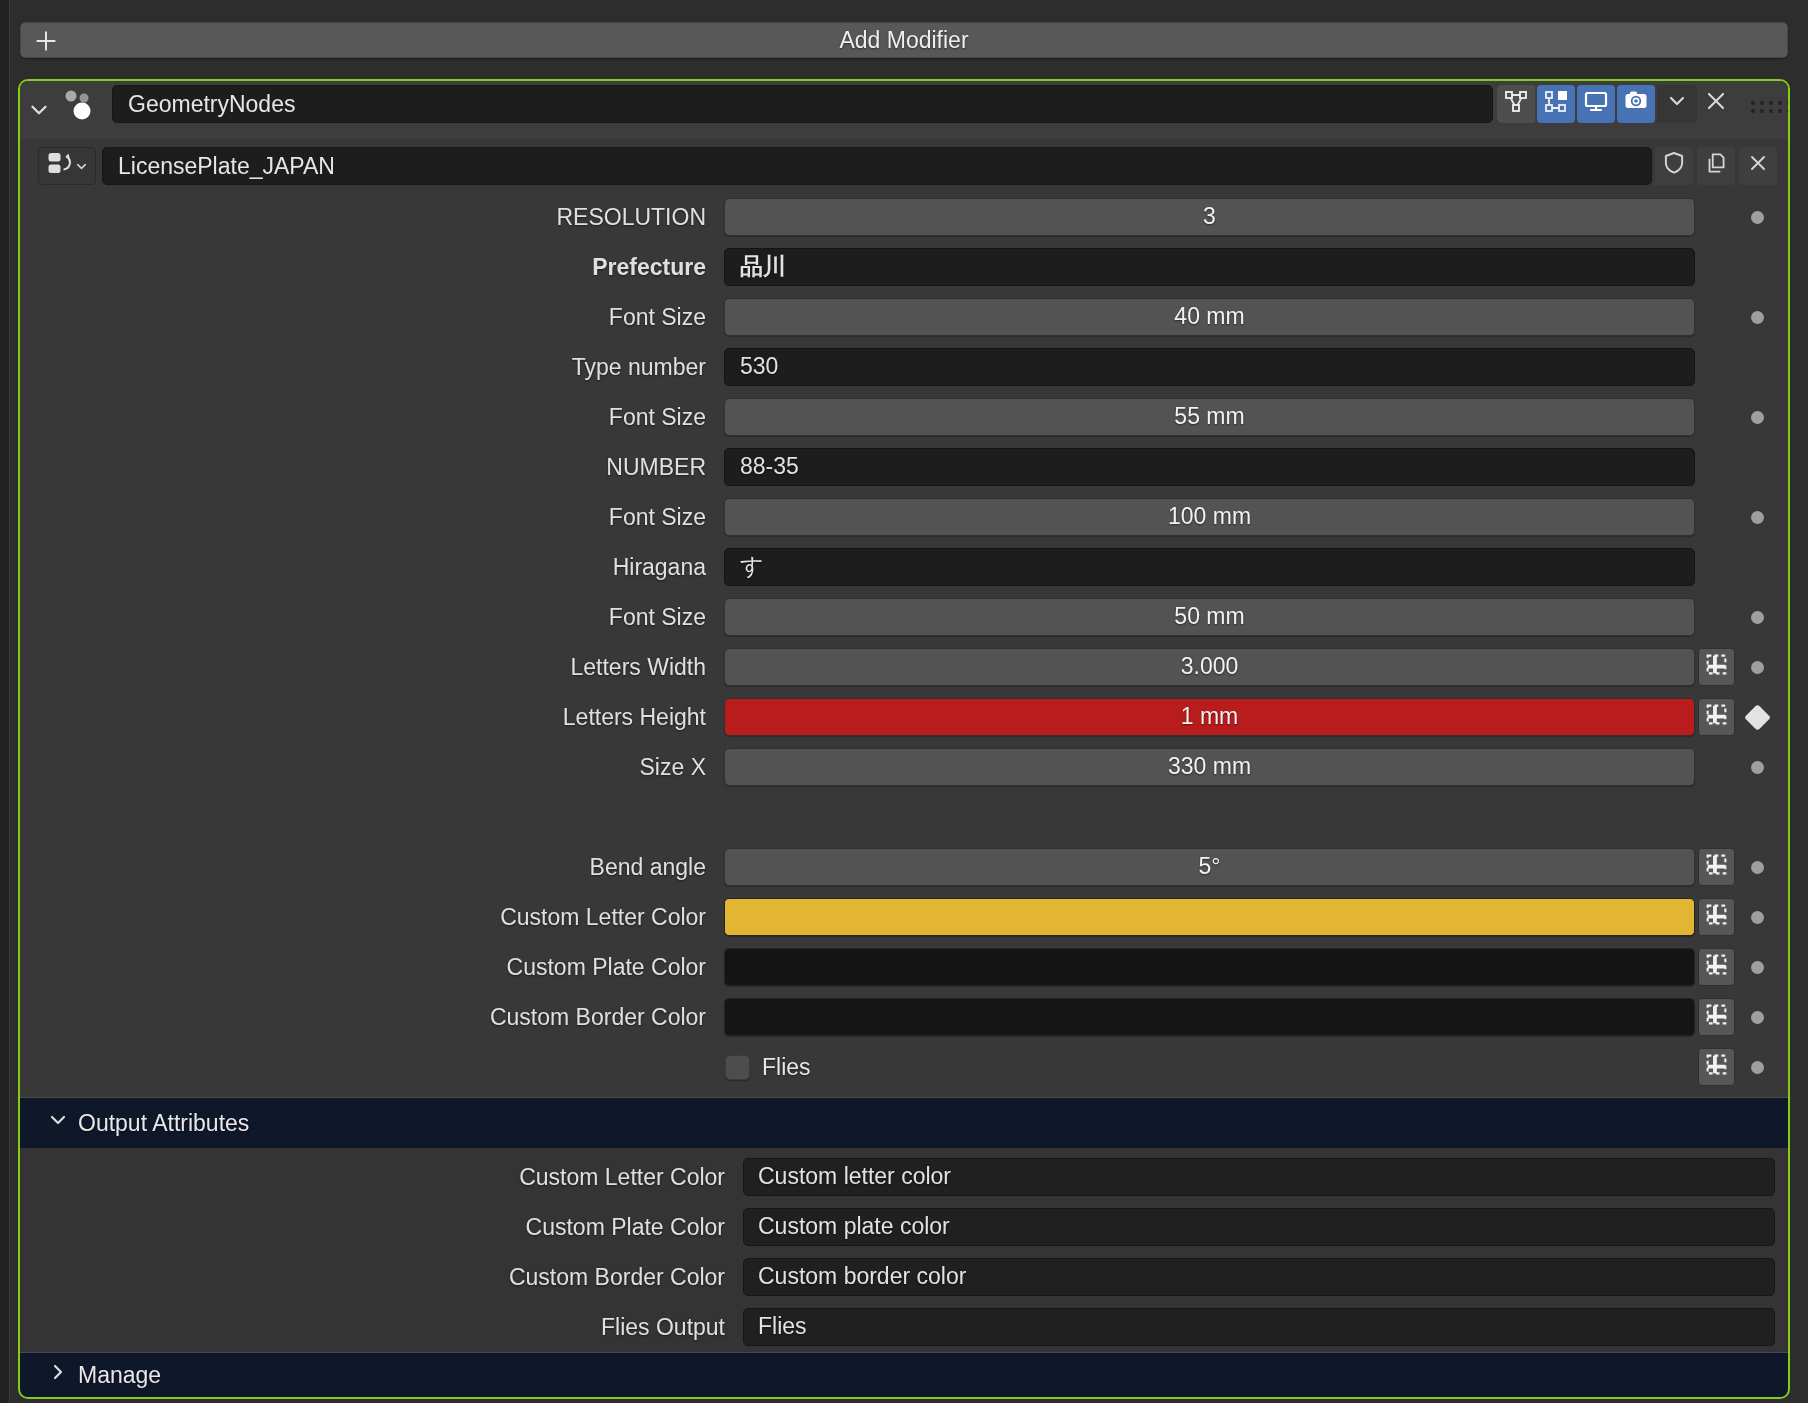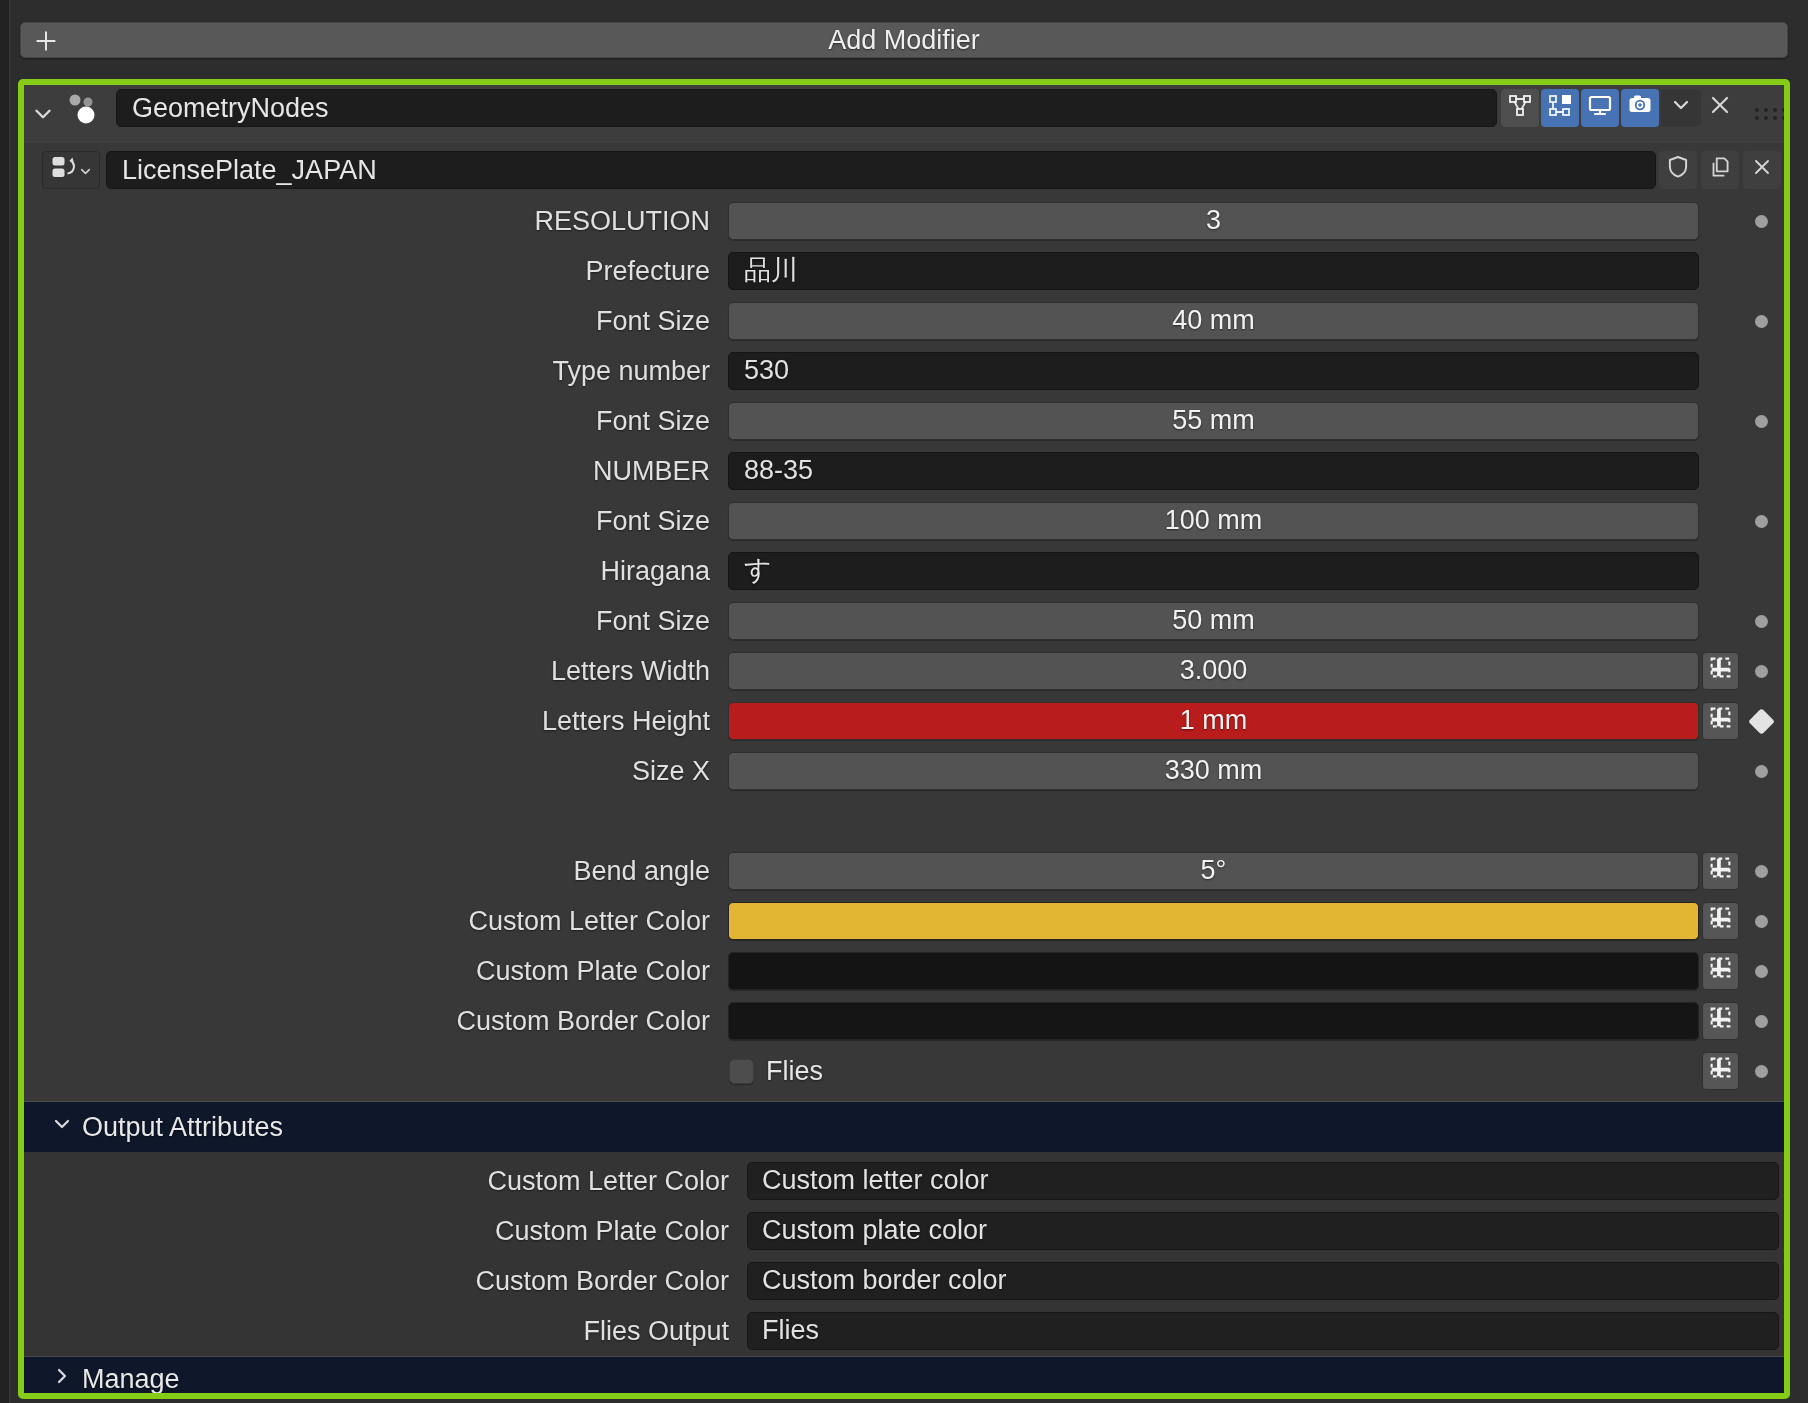--- a/index.html
+++ b/index.html
@@ -1,37 +1,37 @@
 <!DOCTYPE html>
 <html><head>
 <meta charset="utf-8">
 <style>
   * { margin:0; padding:0; box-sizing:border-box; }
   html,body { background:#242424; }
   #screen {
     position:relative; width:1808px; height:1403px;
     background:#2d2d2d; overflow:hidden;
     font-family:"Liberation Sans","DejaVu Sans",sans-serif;
-    color:#e2e2e2; font-size:27px;
+    color:#e2e2e2; font-size:23px;
   }
   .abs { position:absolute; }
   .tsh { text-shadow:0 1px 2px rgba(0,0,0,.5); }
 
   
   #left-edge { left:0; top:0; width:10px; height:1403px; background:#212121; border-right:1px solid #3a3a3a; }
 
   
   #add-modifier { left:20px; top:22px; width:1768px; height:36px; background:#585858;
     border:1px solid #474747; border-radius:5px; box-shadow:0 1px 2px rgba(0,0,0,.35);
     display:flex; align-items:center; justify-content:center; color:#efefef; cursor:default; }
   #add-modifier .plus { position:absolute; left:12px; top:5px; }
 
   
   #mod-panel { left:18px; top:79px; width:1772px; height:1320px; background:#383838;
-    border:6px solid #84cc16; border-radius:5px; overflow:hidden; }
+    border:2px solid #84cc16; border-radius:10px; overflow:hidden; }
   #mod-header { left:0; top:0; width:100%; height:58px; background:#3d3d3d; }
 
   .namefield { background:#1d1d1d; border:1px solid #161616; border-radius:5px; height:38px;
     line-height:36px; padding-left:15px; color:#e6e6e6; }
 
   .iconbtn { height:38px; display:flex; align-items:center; justify-content:center;
     border-radius:4px; background:#3f3f3f; }
   .iconbtn.blue { background:#4772b3; }
   .iconbtn.gray { background:#4e4e4e; }
   .iconbtn.dark { background:#363636; }
@@ -227,21 +227,21 @@
         </span>
       </div>
     </div>
 
     <div class="row tsh" style="top:117px;">
       <div class="row-label">RESOLUTION</div>
       <div class="slider">3</div>
       <div class="dot"></div>
     </div>
 
-    <div class="row tsh" style="top:167px;">
+    <div class="row tsh" style="top:167px;font-weight:bold;">
       <div class="row-label">Prefecture</div>
       <div class="textfield">品川</div>
     </div>
 
     <div class="row tsh" style="top:217px;">
       <div class="row-label">Font Size</div>
       <div class="slider">40 mm</div>
       <div class="dot"></div>
     </div>
 

